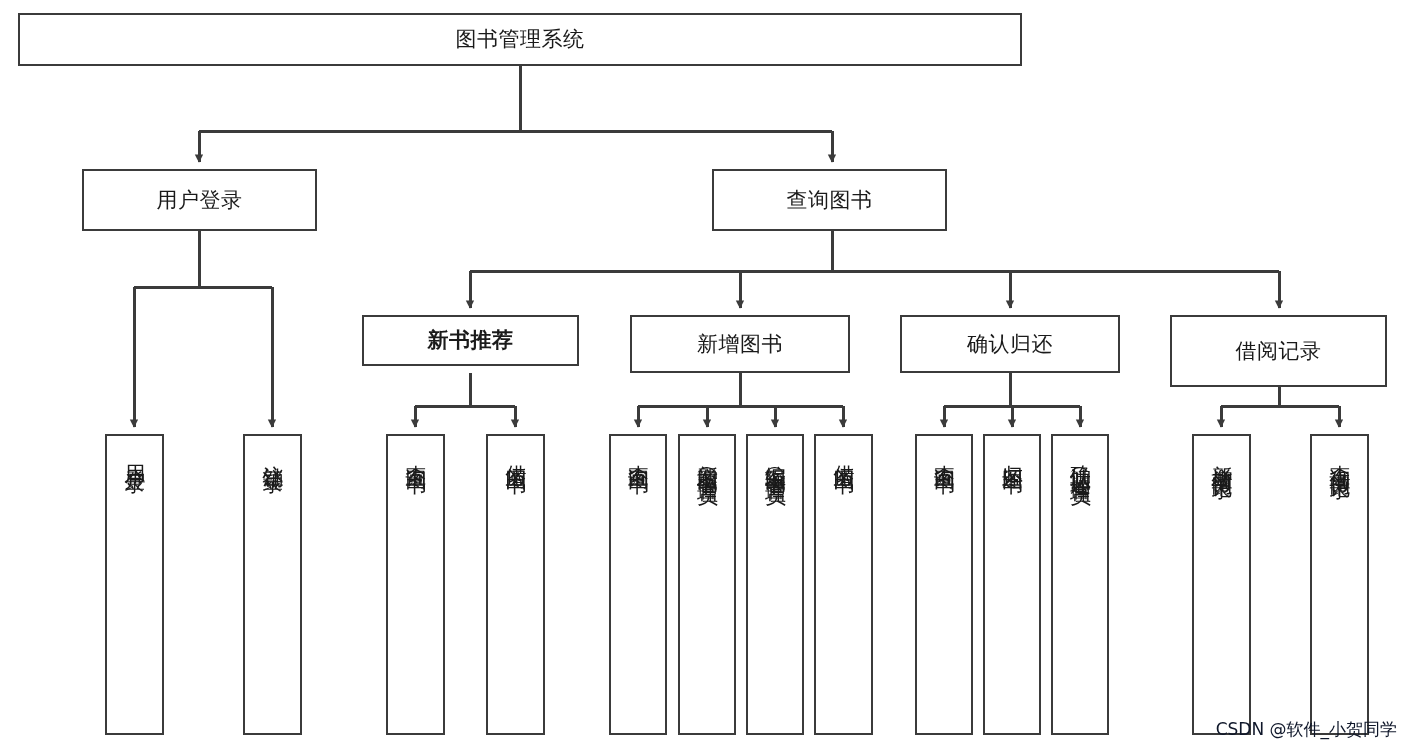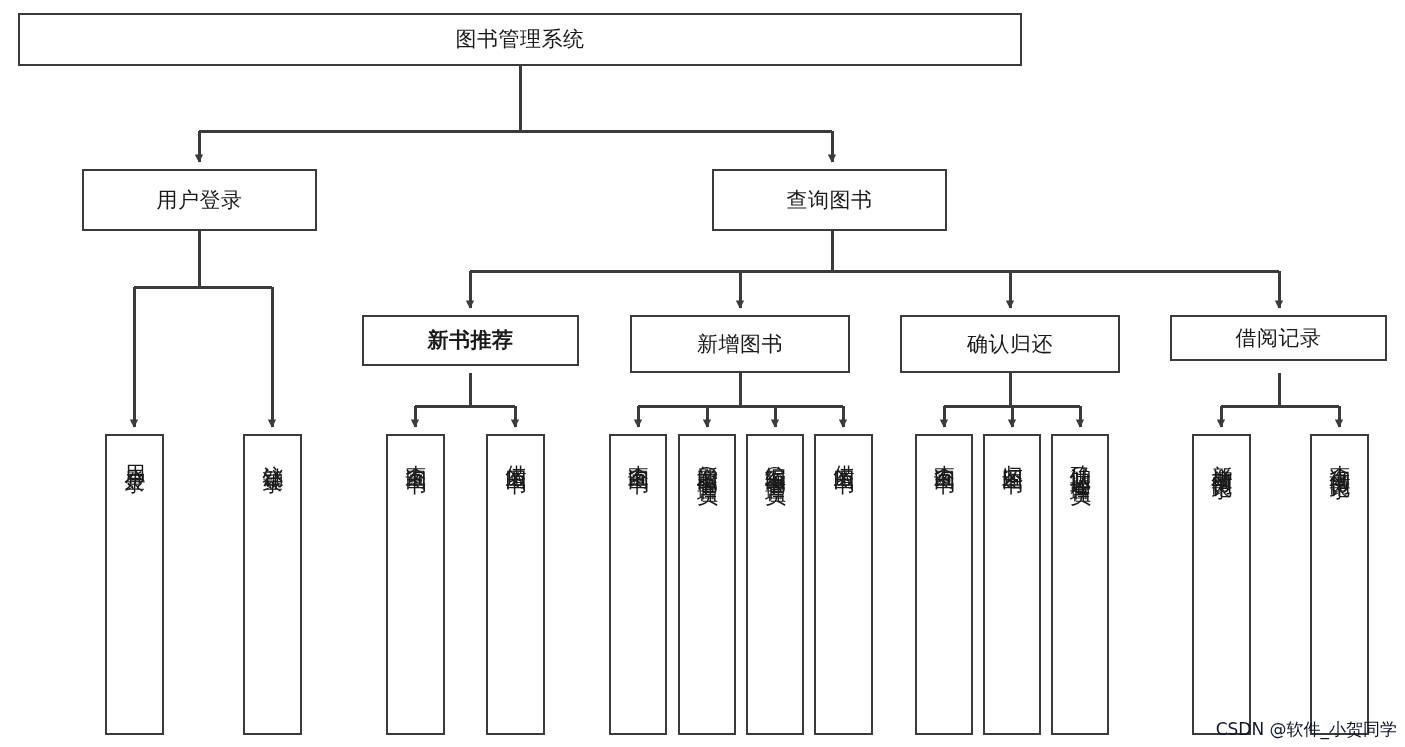--- a/index.html
+++ b/index.html
@@ -140,21 +140,21 @@
 
   <div class="node horizontal" style="left:362px; top:315px; width:217px; height:51px;font-weight:bold;">
     <span class="label">新书推荐</span>
   </div>
   <div class="node horizontal" style="left:630px; top:315px; width:220px; height:58px;">
     <span class="label">新增图书</span>
   </div>
   <div class="node horizontal" style="left:900px; top:315px; width:220px; height:58px;">
     <span class="label">确认归还</span>
   </div>
-  <div class="node horizontal" style="left:1170px; top:315px; width:217px; height:46px;">
+  <div class="node horizontal" style="left:1170px; top:315px; width:217px; height:72px;">
     <span class="label">借阅记录</span>
   </div>
 
   <div class="node vertical" style="left:105px; top:434px; width:59px; height:301px;">
     <span class="label">用户登录</span>
   </div>
   <div class="node vertical" style="left:243px; top:434px; width:59px; height:301px;">
     <span class="label">注销登录</span>
   </div>
   <div class="node vertical" style="left:386px; top:434px; width:59px; height:301px;">

